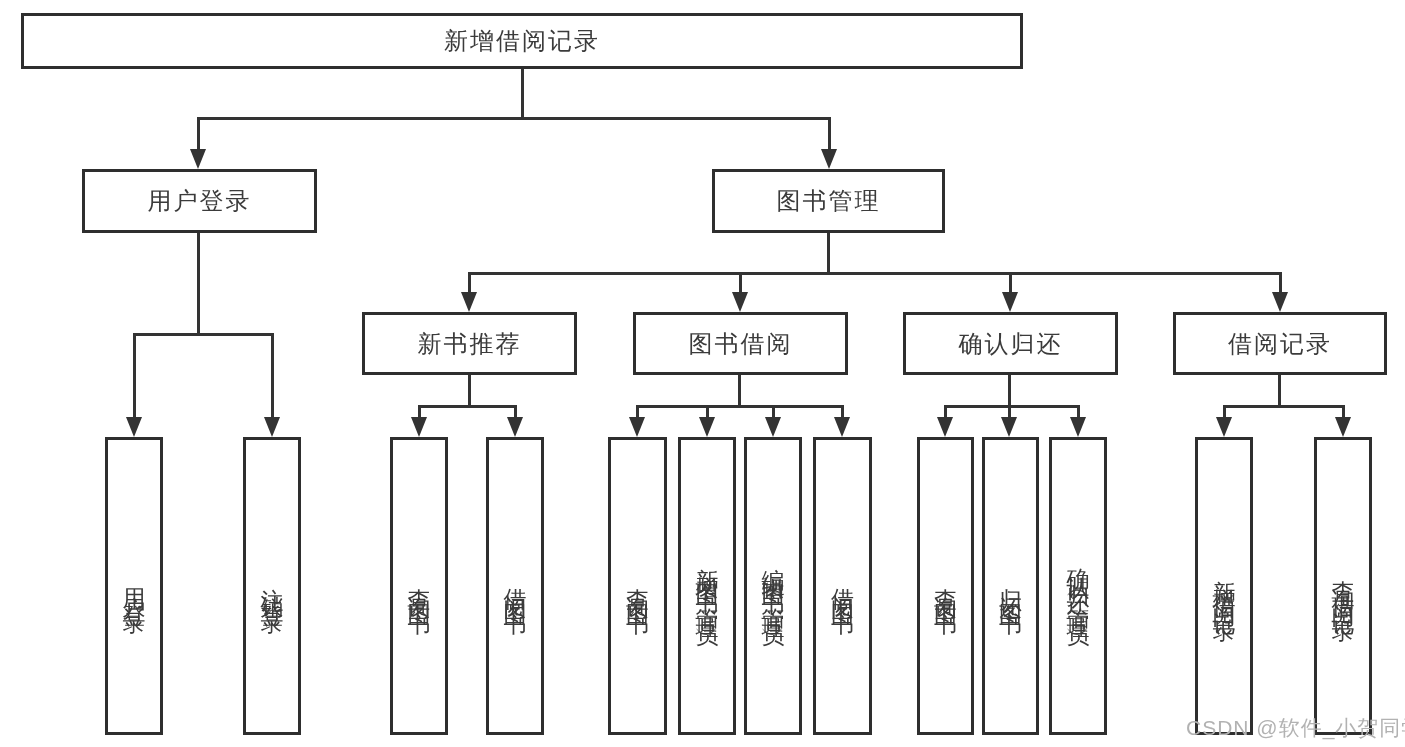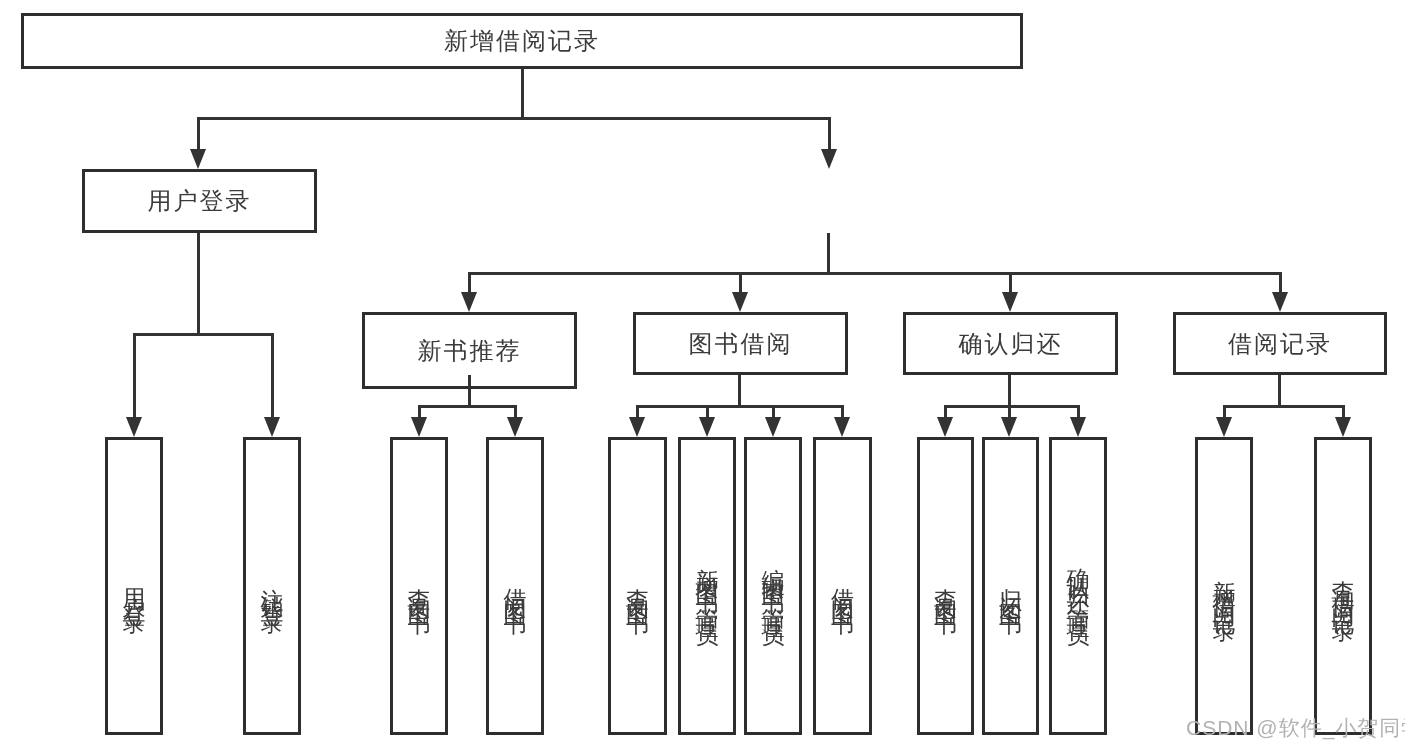--- a/index.html
+++ b/index.html
@@ -32,22 +32,25 @@
 
 <div id="canvas">
 
   <div class="box" style="left:21px;top:13px;width:1002px;height:56px;">
     <span class="hlabel">新增借阅记录</span>
   </div>
 
   <div class="box" style="left:82px;top:169px;width:235px;height:64px;">
     <span class="hlabel">用户登录</span>
   </div>
+  <div class="box" style="left:712px;top:169px;width:233px;height:64px;">
+    <span class="hlabel">图书管理</span>
+  </div>
 
-  <div class="box" style="left:362px;top:312px;width:215px;height:77px;">
+  <div class="box" style="left:362px;top:312px;width:215px;height:63px;">
     <span class="hlabel">新书推荐</span>
   </div>
   <div class="box" style="left:633px;top:312px;width:215px;height:63px;">
     <span class="hlabel">图书借阅</span>
   </div>
   <div class="box" style="left:903px;top:312px;width:215px;height:63px;">
     <span class="hlabel">确认归还</span>
   </div>
   <div class="box" style="left:1173px;top:312px;width:214px;height:63px;">
     <span class="hlabel">借阅记录</span>

